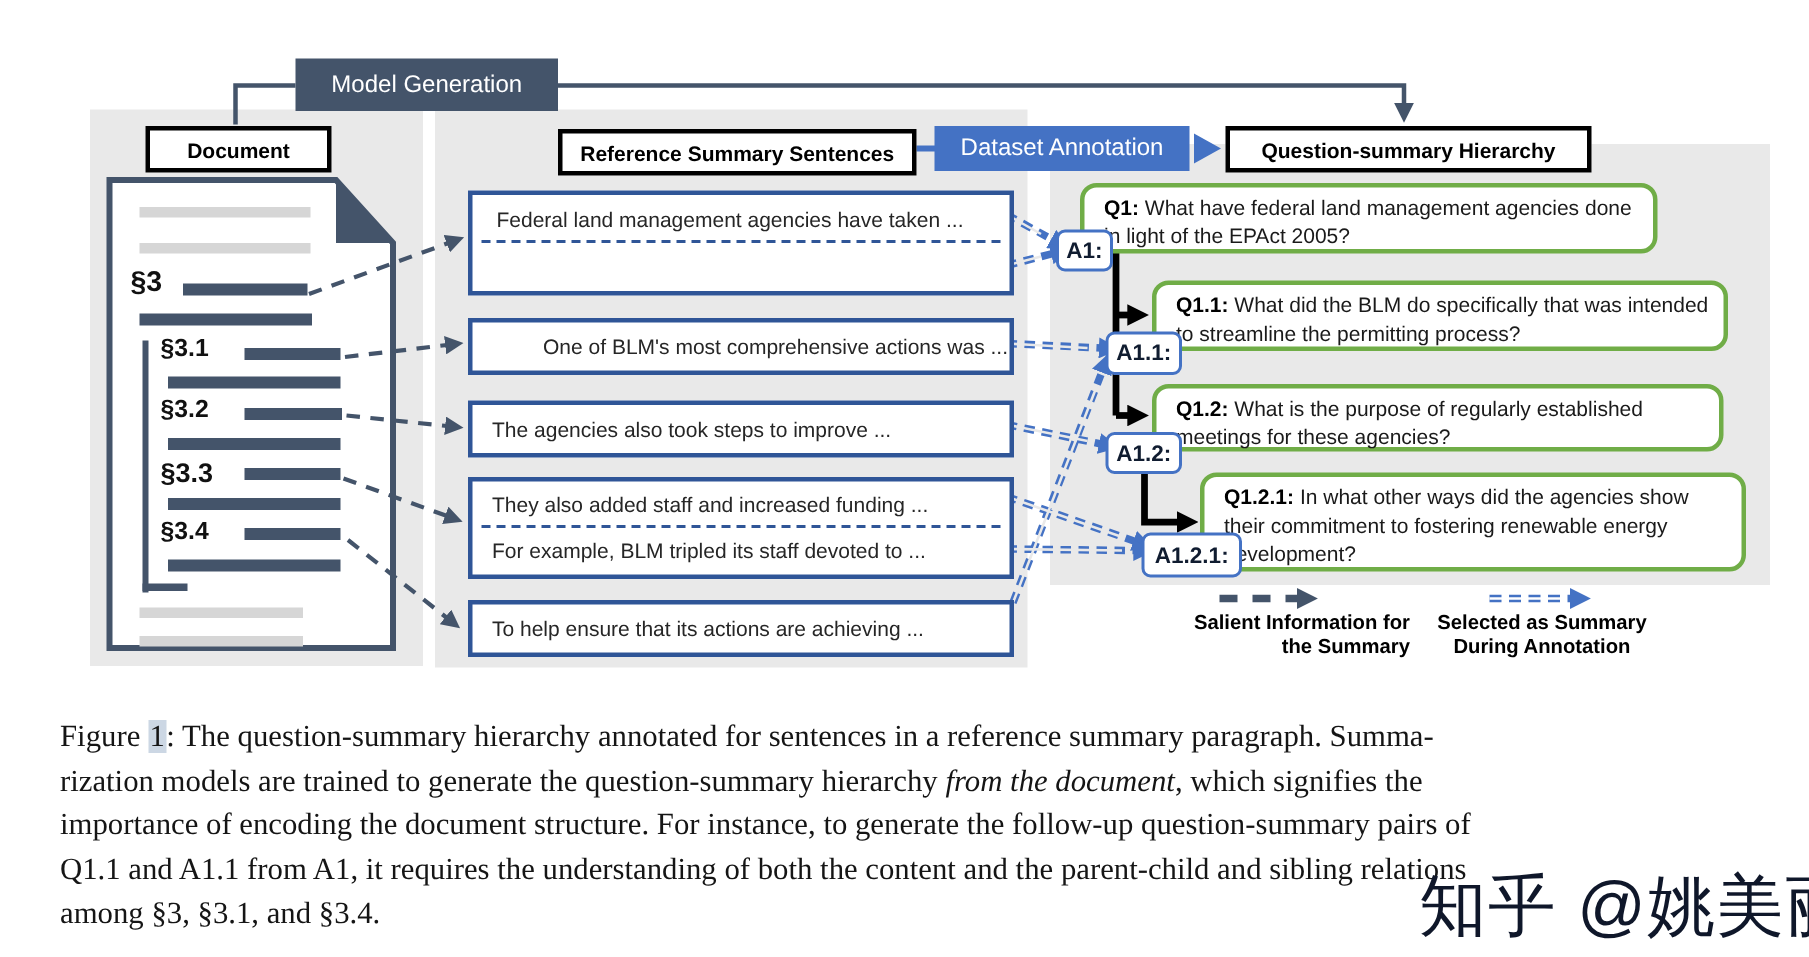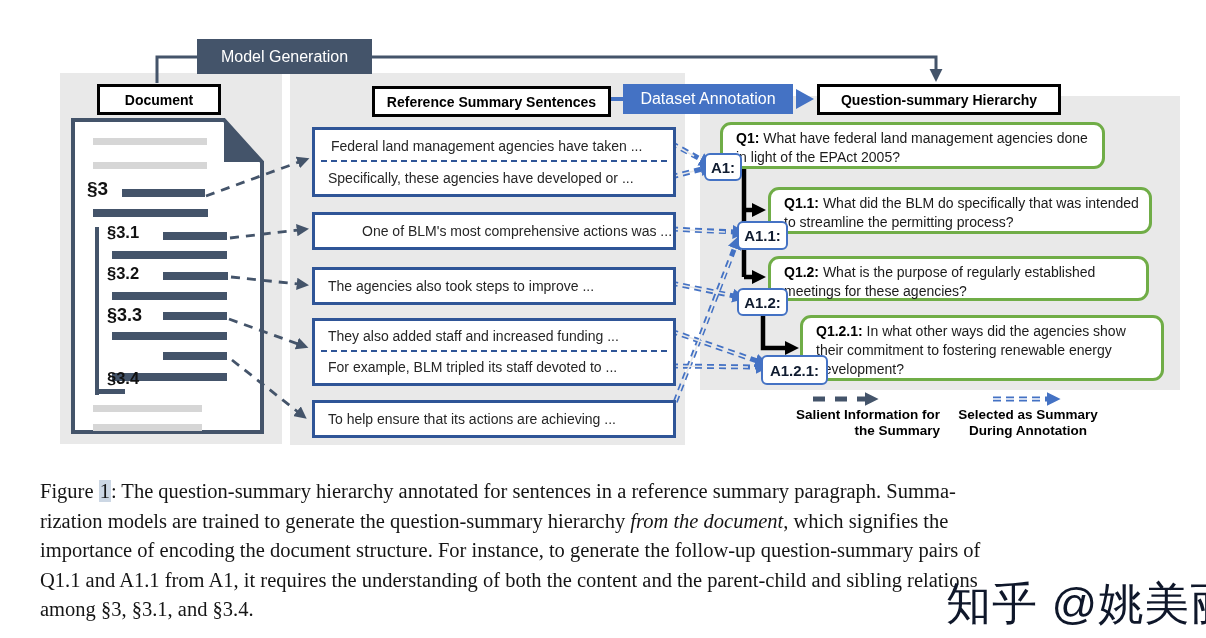--- a/index.html
+++ b/index.html
@@ -158,36 +158,33 @@
   <div class="docline" style="left:39px;top:131px;width:115px;height:8px;"></div>
 
   <div class="seclbl" style="left:34px;top:144px;font-size:16.5px;">§3.2</div>
   <div class="docline" style="left:90px;top:152px;width:65px;height:8px;"></div>
   <div class="docline" style="left:39px;top:172px;width:115px;height:8px;"></div>
 
   <div class="seclbl" style="left:34px;top:185px;font-size:18px;">§3.3</div>
   <div class="docline" style="left:90px;top:192px;width:64px;height:8px;"></div>
   <div class="docline" style="left:39px;top:212px;width:115px;height:8px;"></div>
 
-  <div class="seclbl" style="left:34px;top:225px;font-size:16.5px;margin-top:24px;">§3.4</div>
+  <div class="seclbl" style="left:34px;top:225px;font-size:16.5px;">§3.4</div>
   <div class="docline" style="left:90px;top:232px;width:64px;height:8px;"></div>
   <div class="docline" style="left:39px;top:253px;width:115px;height:8px;"></div>
 
   <div class="docgray" style="left:20px;top:285px;width:109px;height:7px;"></div>
   <div class="docgray" style="left:20px;top:304px;width:109px;height:7px;"></div>
 </div>
 
 <div class="sentbox" style="left:312px;top:127px;width:358px;height:64px;">
   <div class="sentrow" style="top:0;height:31px;padding-left:16px;">
       <span>Federal land management agencies have taken ...</span>
     </div>
   <div class="sep" style="top:30px;"></div>
-  <div class="sentrow" style="top:32px;height:31px;">
-      <span>Specifically, these agencies have developed or ...</span>
-    </div>
 </div>
 <div class="sentbox" style="left:312px;top:212px;width:358px;height:32px;">
   <div class="sentrow" style="top:0;height:32px;padding-left:47px;">
       <span>One of BLM's most comprehensive actions was ...</span>
     </div>
 </div>
 <div class="sentbox" style="left:312px;top:267px;width:358px;height:32px;">
   <div class="sentrow" style="top:0;height:32px;">
       <span>The agencies also took steps to improve ...</span>
     </div>

